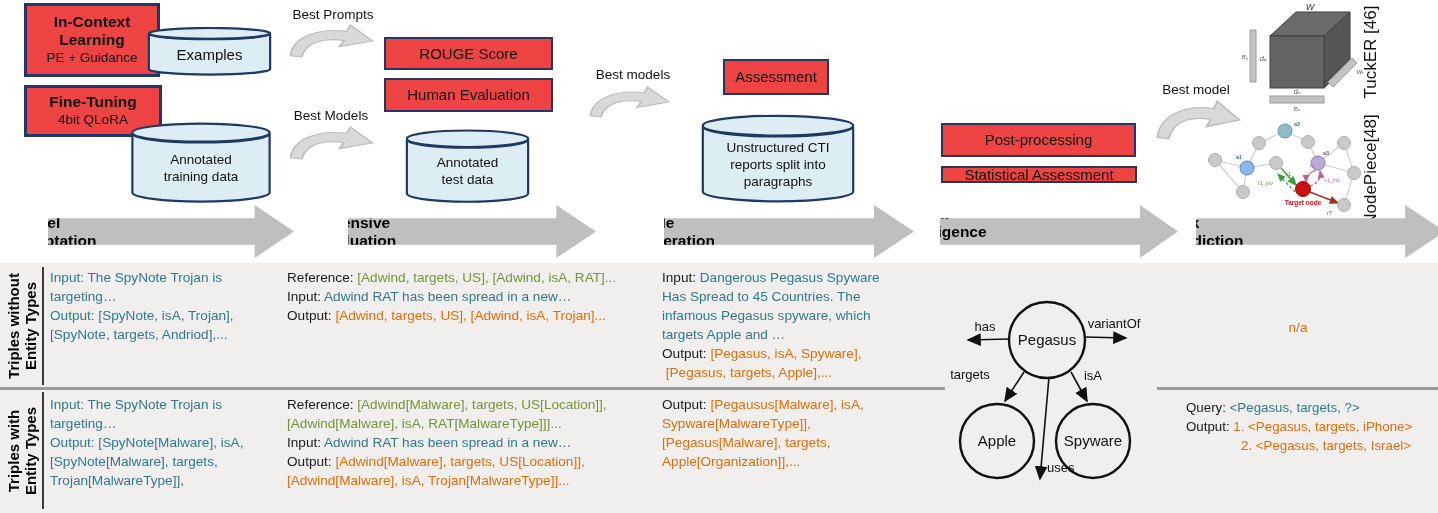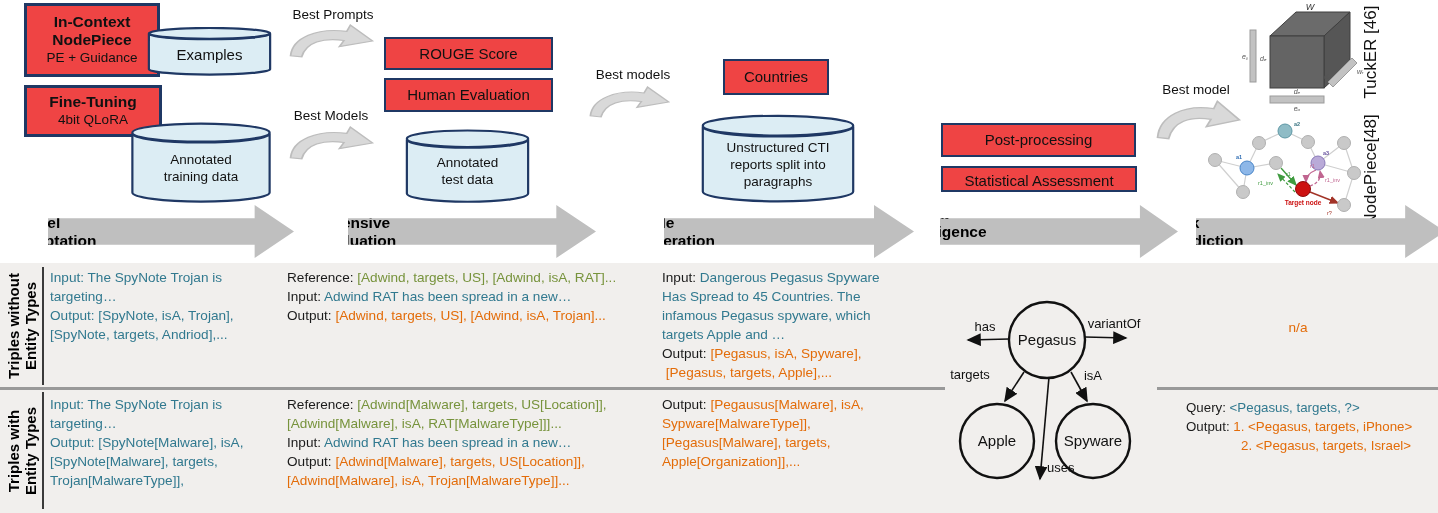--- a/index.html
+++ b/index.html
@@ -40,21 +40,21 @@
   .curve{position:absolute;}
   .kgtext{font-size:15px;fill:#111;} .kgedge{font-size:13px;fill:#111;}
 </style>
 </head>
 <body>
 
 <div class="fig">
 
   <div class="box thick" style="left:24px;top:3px;width:136px;height:74px;">
     <div class="b">In-Context</div>
-    <div class="b">NodePiece</div>
+    <div class="b">Learning</div>
     <div class="sub">PE + Guidance</div>
   </div>
 
   <div class="box thick" style="left:24px;top:85px;width:138px;height:52px;">
     <div class="b">Fine-Tuning</div>
     <div class="sub">4bit QLoRA</div>
   </div>
 
   <div class="cyl" style="left:145px;top:27px;width:129px;height:49px;">
     <svg viewBox="0 0 100 100" preserveAspectRatio="none">
@@ -102,39 +102,39 @@
       <div>test data</div>
     </div>
   </div>
 
   <div class="lbl" style="left:585px;top:67px;width:96px;">Best models</div>
   <svg class="curve" style="left:586px;top:86px;" width="88" height="32" viewBox="0 0 100 60" preserveAspectRatio="none">
     <path d="M5,56 C7,24 34,6 66,13 L70,2 L94,30 L58,40 L63,29 C40,24 22,32 17,58 Z" fill="#d9d9d9" stroke="#bdbdbd" stroke-width="2"></path>
   </svg>
 
   <div class="box" style="left:723px;top:59px;width:106px;height:36px;">
-    <div>Countries</div>
+    <div>Assessment</div>
   </div>
 
   <div class="cyl" style="left:698px;top:114px;width:160px;height:90px;">
     <svg viewBox="0 0 100 100" preserveAspectRatio="none">
       <path d="M3,14 L3,86 A47,11 0 0 0 97,86 L97,14 A47,11 0 0 1 3,14 Z" fill="var(--cylfill)" stroke="var(--navy)" stroke-width="2.2" vector-effect="non-scaling-stroke"></path>
       <ellipse cx="50" cy="13" rx="47" ry="11" fill="var(--cylfill)" stroke="var(--navy)" stroke-width="2.2" vector-effect="non-scaling-stroke"></ellipse>
     </svg>
     <div class="ct">
       <div>Unstructured CTI</div>
       <div>reports split into</div>
       <div>paragraphs</div>
     </div>
   </div>
 
   <div class="box" style="left:941px;top:123px;width:195px;height:34px;">
     <div>Post-processing</div>
   </div>
-  <div class="box" style="left:941px;top:166px;width:196px;height:26px;justify-content:flex-end;">
+  <div class="box" style="left:941px;top:166px;width:196px;height:17px;">
     <div>Statistical Assessment</div>
   </div>
 
   <div class="lbl" style="left:1150px;top:82px;width:92px;">Best model</div>
   <svg class="curve" style="left:1153px;top:100px;" width="92" height="40" viewBox="0 0 100 60" preserveAspectRatio="none">
     <path d="M5,56 C7,24 34,6 66,13 L70,2 L94,30 L58,40 L63,29 C40,24 22,32 17,58 Z" fill="#d9d9d9" stroke="#bdbdbd" stroke-width="2"></path>
   </svg>
 
   <svg class="abs" style="left:1238px;top:0;" width="130" height="112" viewBox="0 0 130 112">
     <text x="72" y="10" font-size="9" font-style="italic" fill="#333" text-anchor="middle">W</text>

